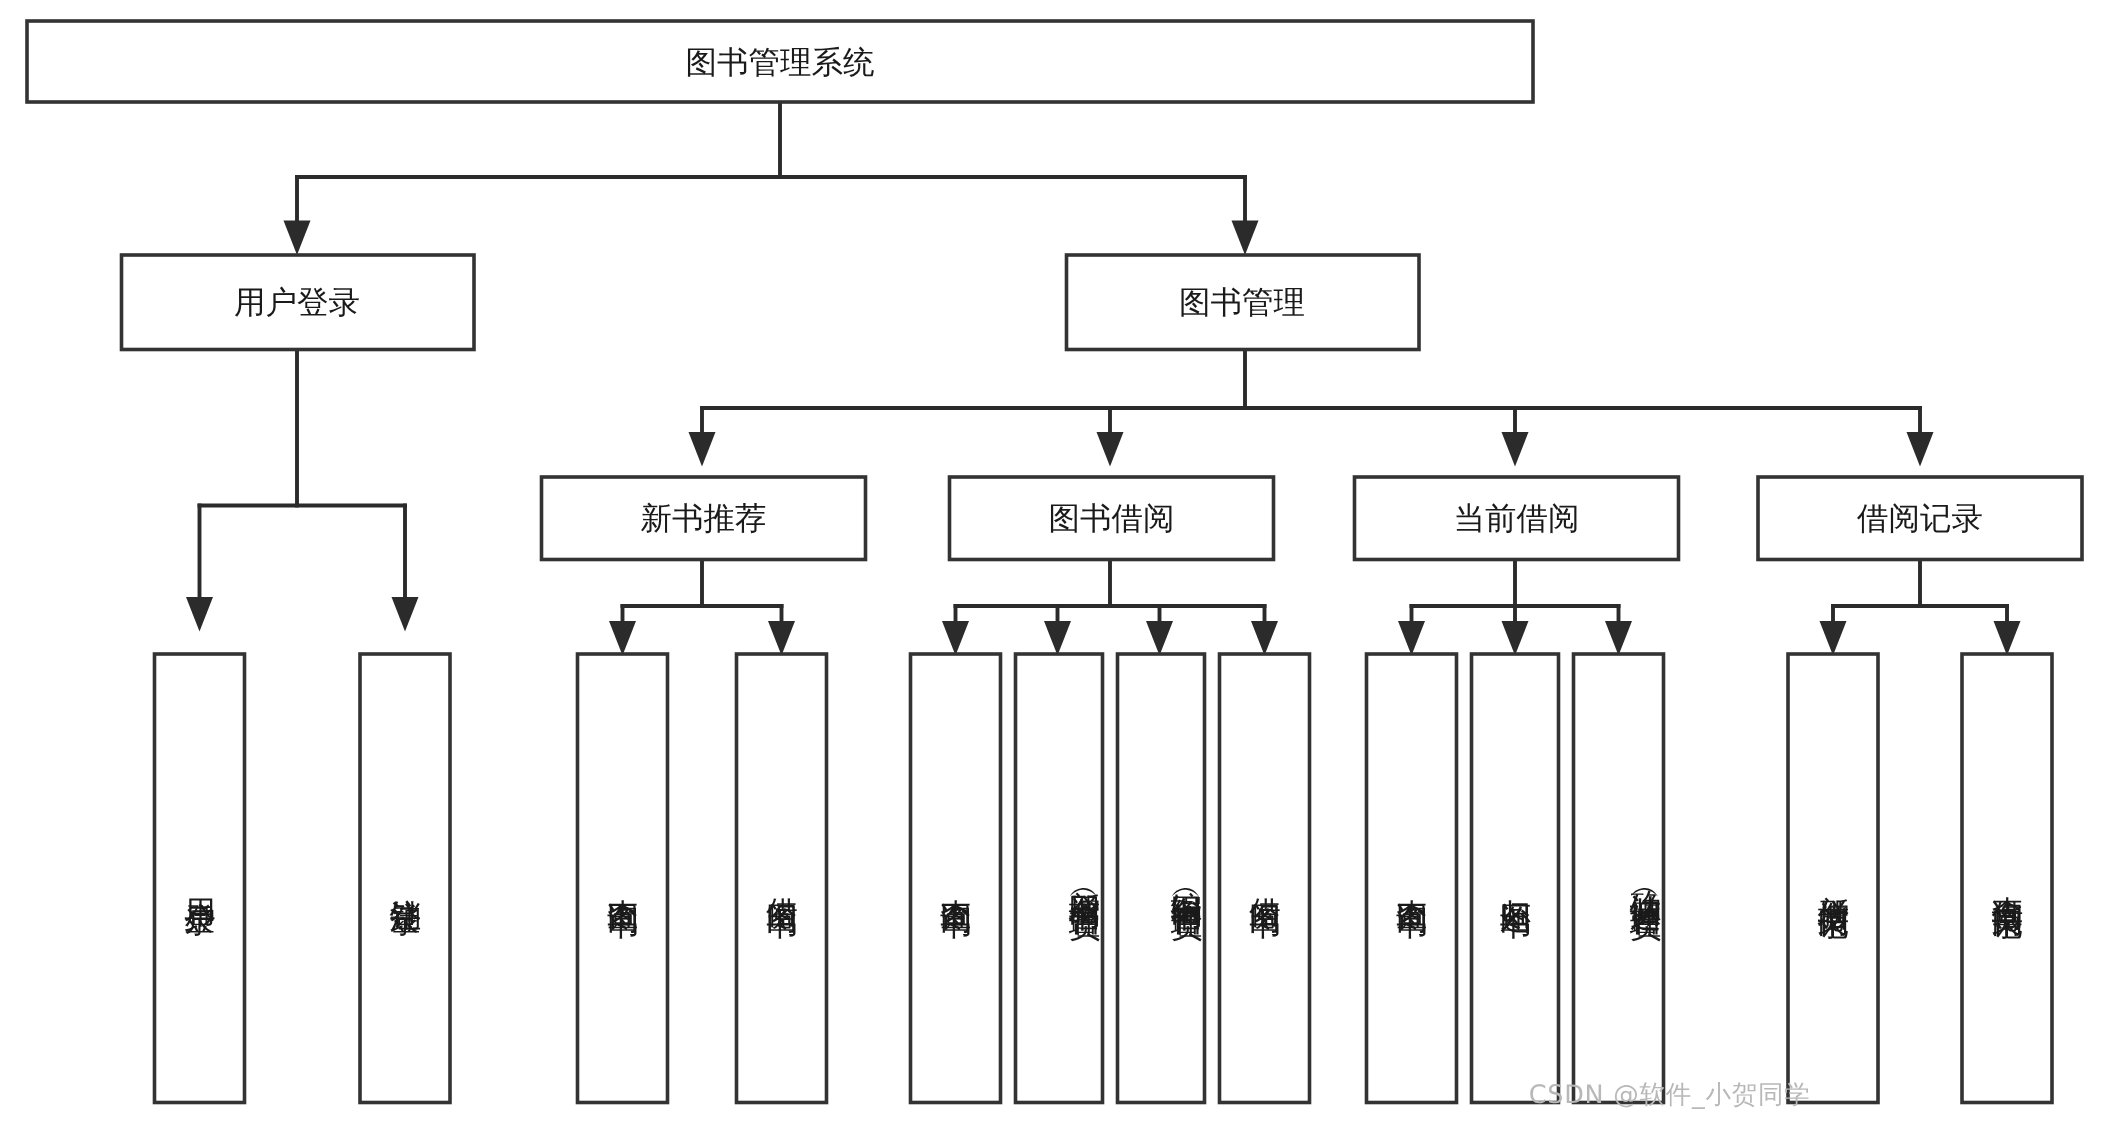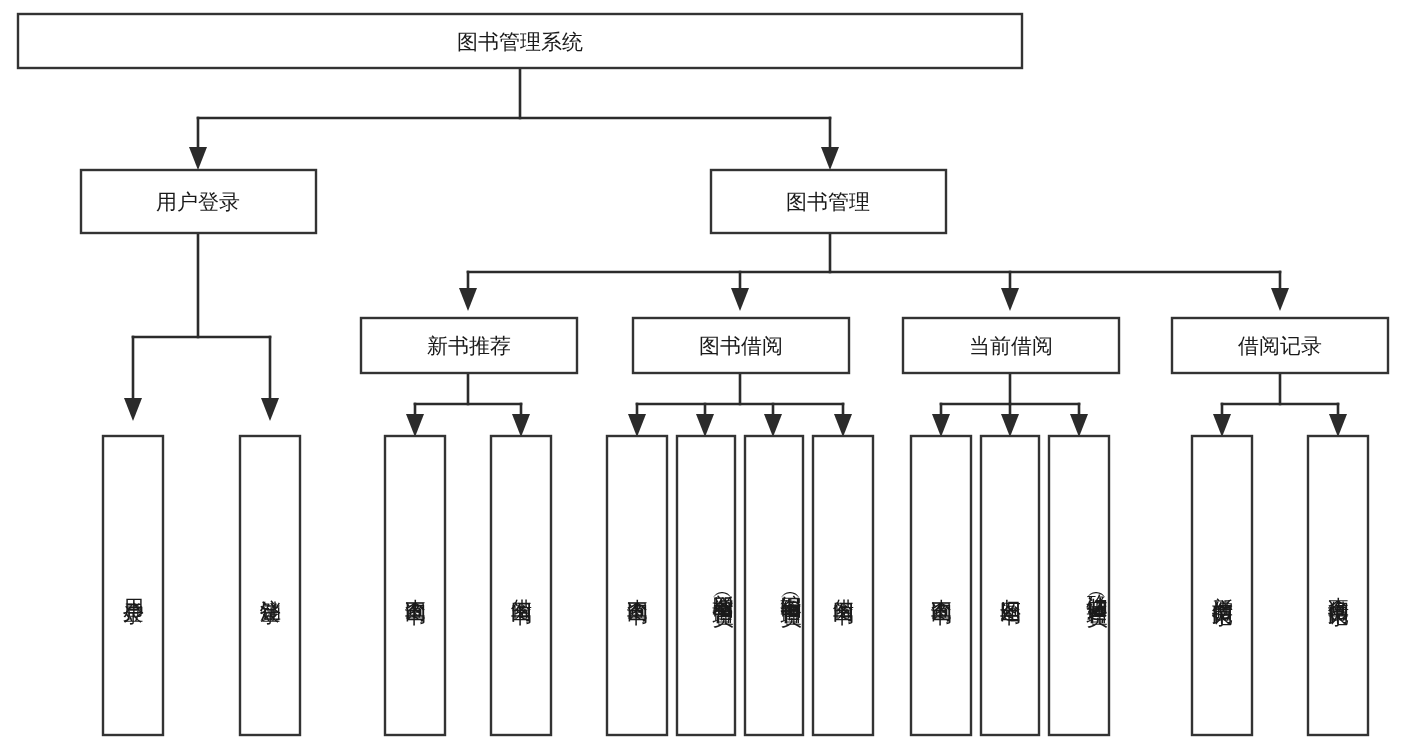--- a/index.html
+++ b/index.html
@@ -211,14 +211,15 @@
   <div class="vlabel" style="left:745px; top:442px; width:58px; height:287px; align-content:start;">编辑图书（管理员）</div>
   <div class="vlabel" style="left:813px; top:436px; width:60px; height:299px; align-content:center;">借阅图书</div>
 
   <div class="vlabel" style="left:911px; top:436px; width:60px; height:299px; align-content:center;">查询图书</div>
   <div class="vlabel" style="left:981px; top:436px; width:58px; height:299px; align-content:center;">归还图书</div>
   <div class="vlabel" style="left:1049px; top:442px; width:60px; height:287px; align-content:start;">确认归还（管理员）</div>
 
   <div class="vlabel" style="left:1192px; top:436px; width:60px; height:299px; align-content:center;">新增借阅记录</div>
   <div class="vlabel" style="left:1308px; top:436px; width:60px; height:299px; align-content:center;">查询借阅记录</div>
 
+  <div class="watermark">CSDN @软件_小贺同学</div>
 
 </div>
 
 </body></html>

